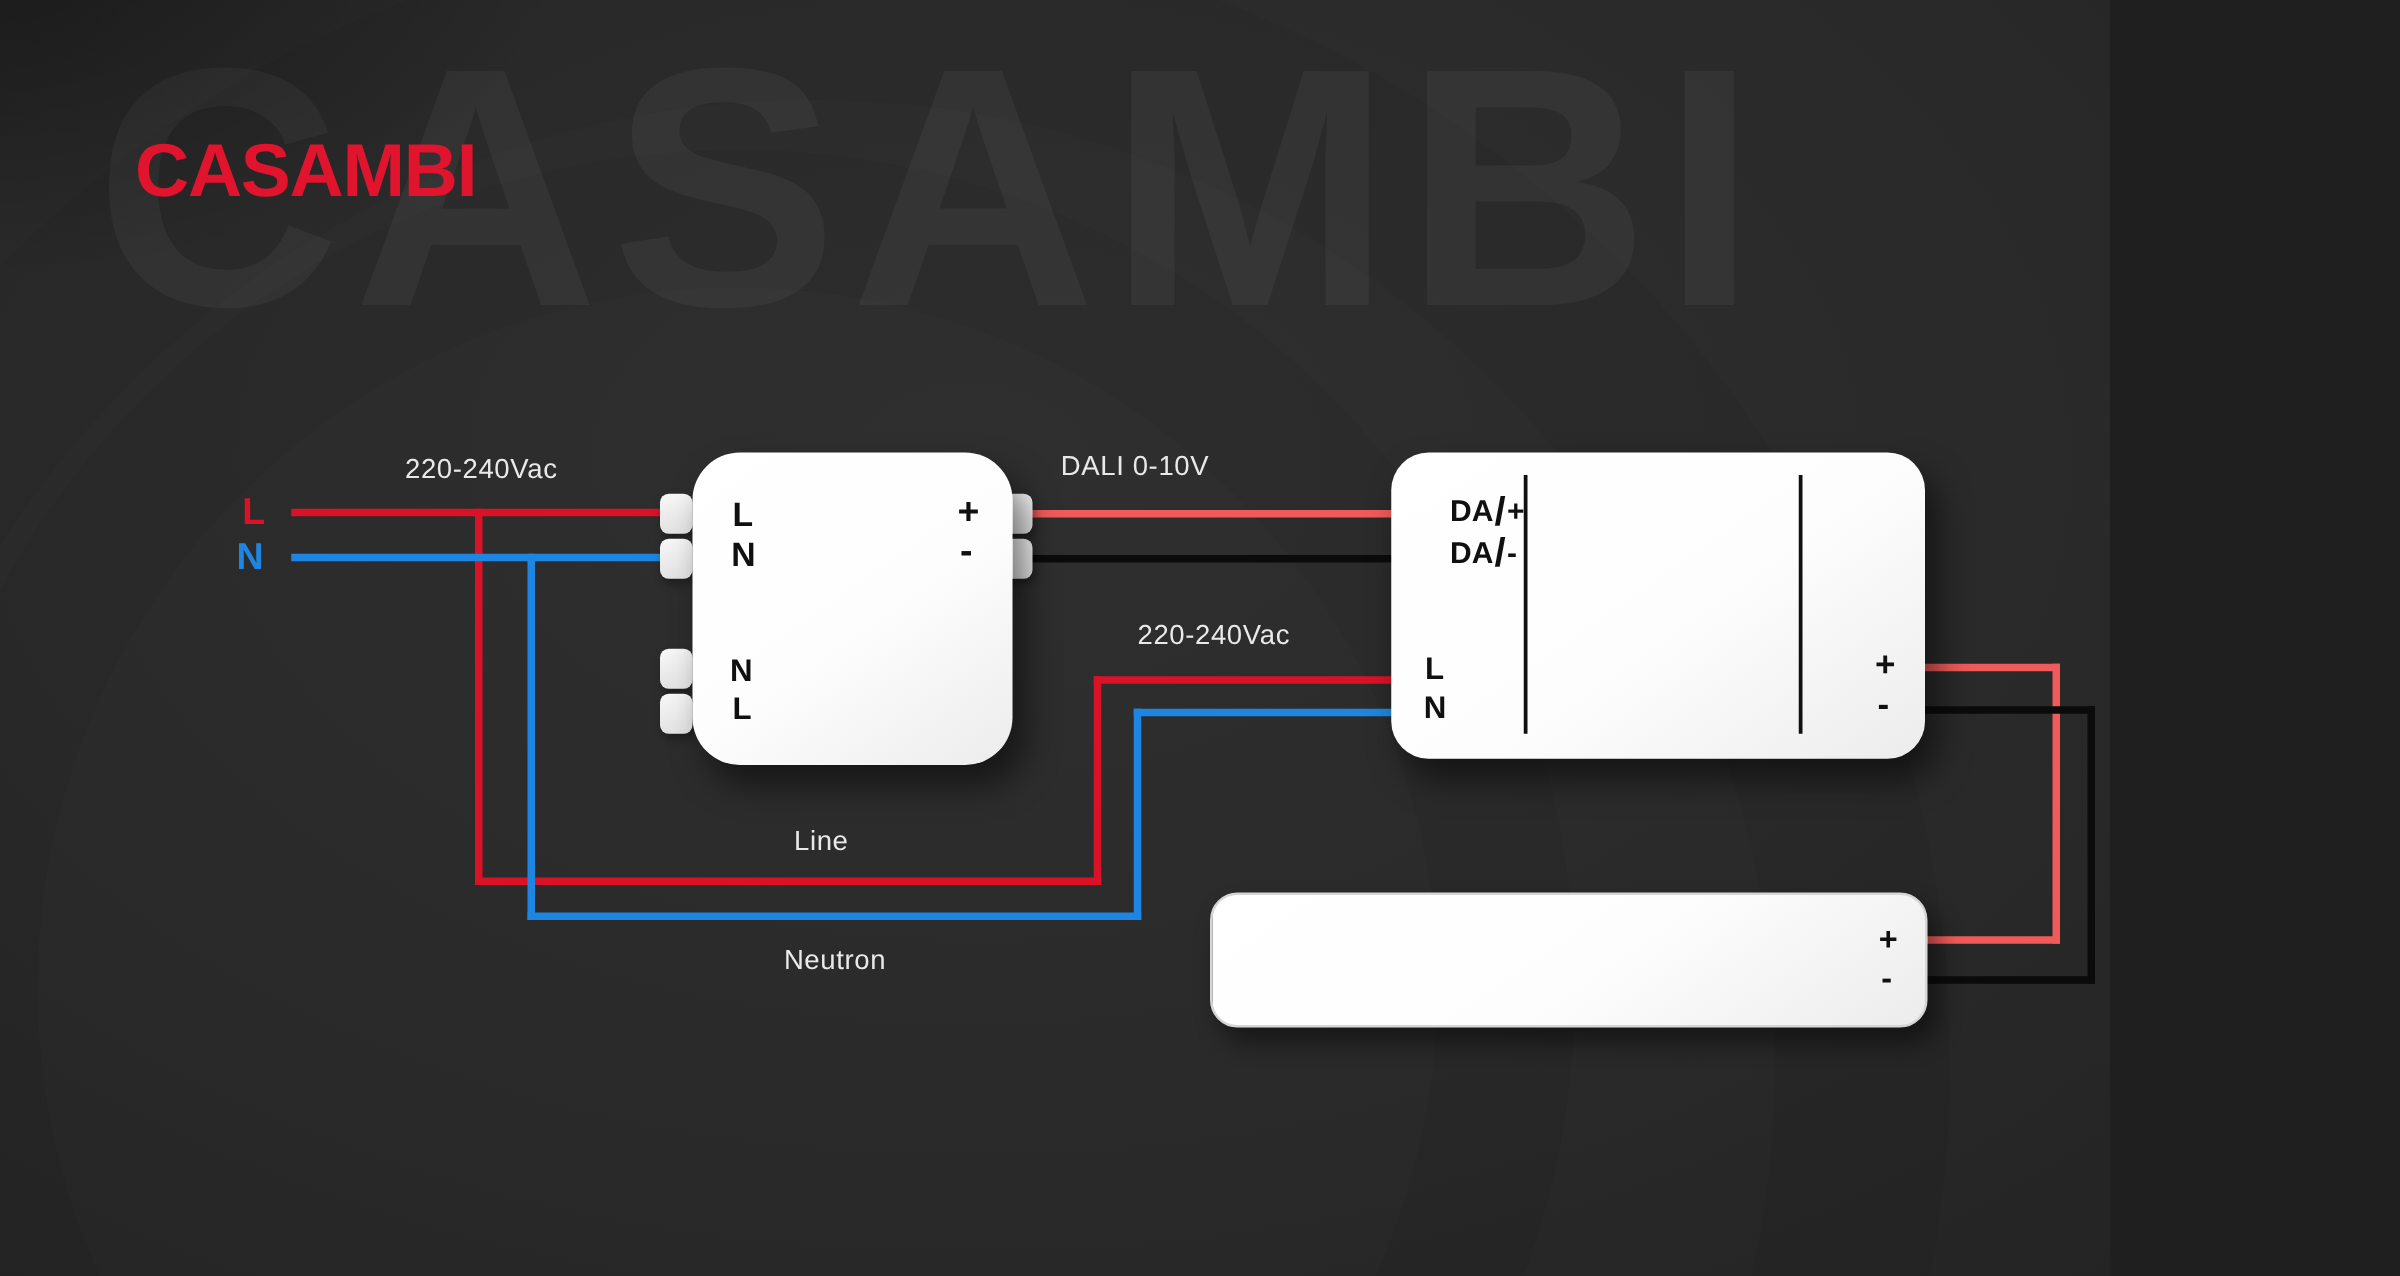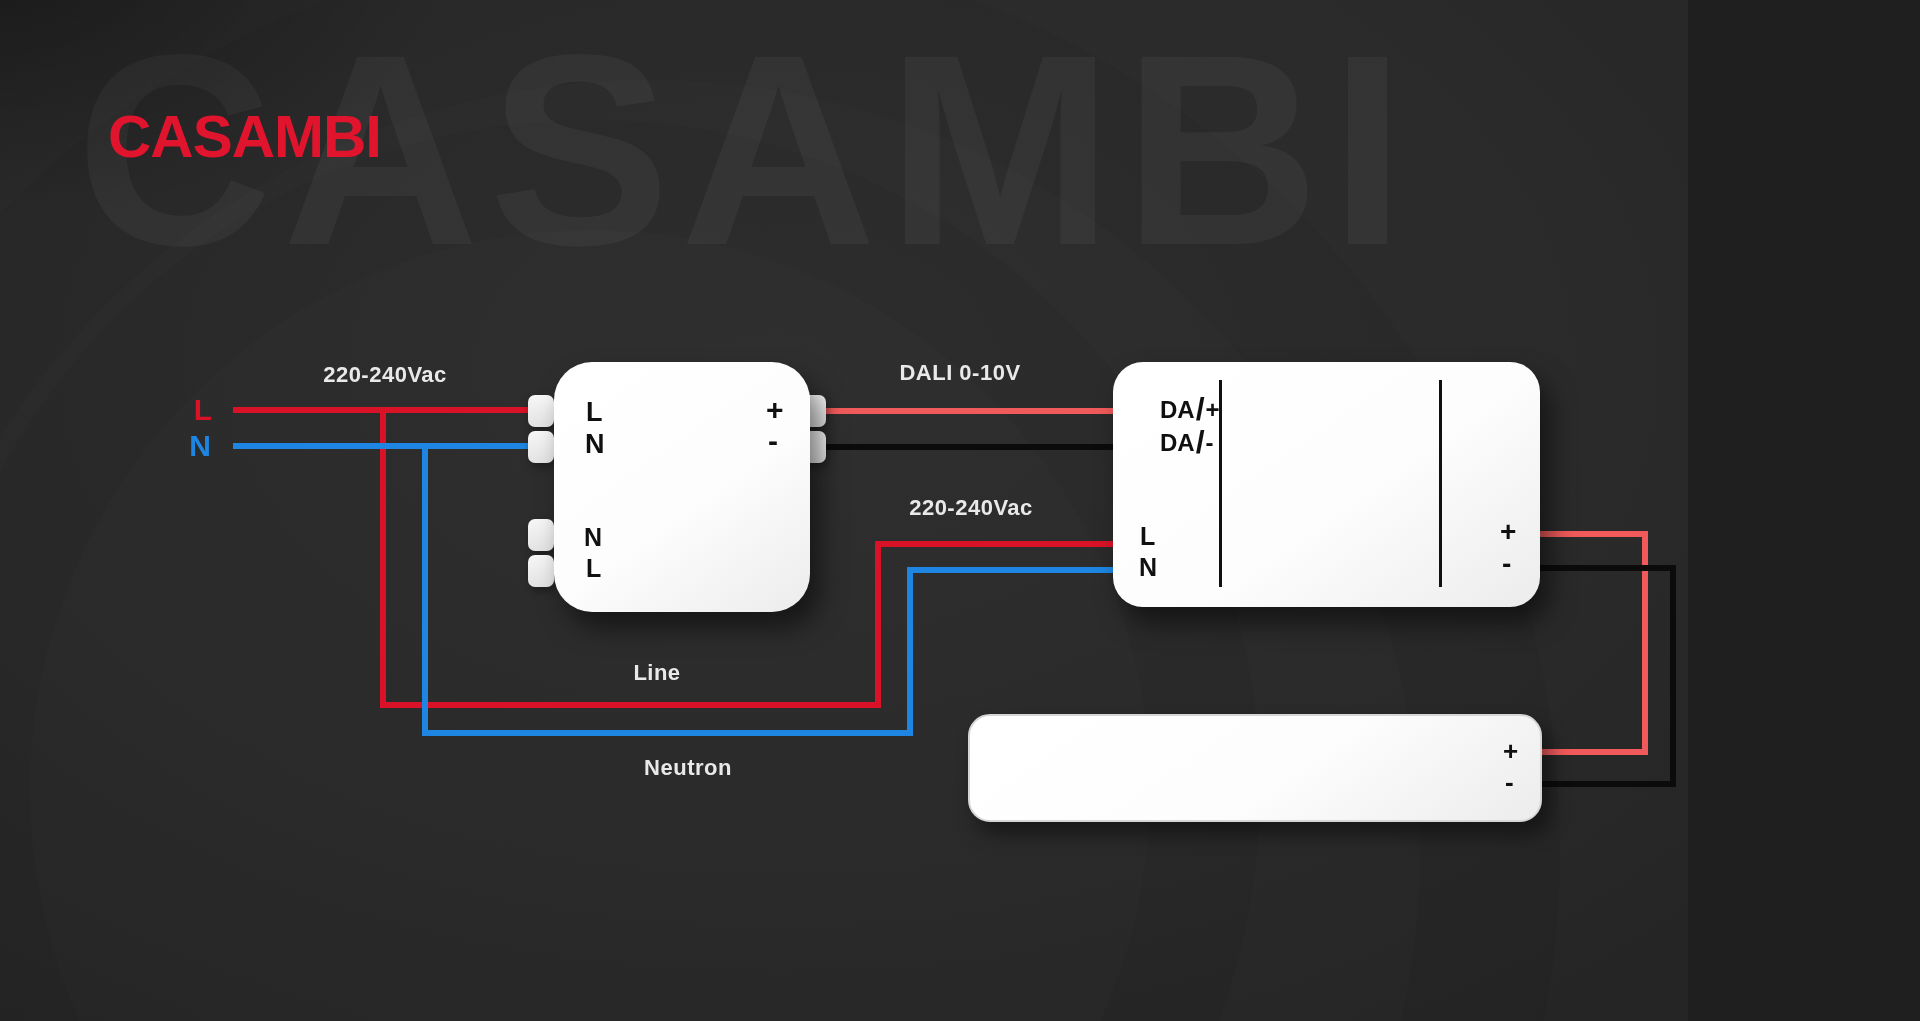--- a/index.html
+++ b/index.html
@@ -56,21 +56,21 @@
   .t { position:absolute; z-index:4; transform:translateY(-50%); color:#101010;
        font-weight:700; line-height:1; white-space:nowrap; }
   .term { font-size:27px; }
   .sign { font-size:30px; }
   .da { font-size:24px; display:flex; align-items:center;margin-left:24px; }
   .da .slash { font-size:32px; font-weight:600; margin:0 1px; transform:translateY(-1px); }
 
   .title { position:absolute; z-index:4; color:#0d0d0d; font-weight:800;
            text-align:center; line-height:1.12; font-size:40px; transform:translate(-50%,-50%); }
 
-  .wlabel { position:absolute; z-index:4; color:#e9e9e9; font-size:22px; font-weight:700;
+  .wlabel { position:absolute; z-index:4; color:#e9e9e9; font-size:22px; font-weight:400;
             letter-spacing:.5px; transform:translate(-50%,-50%); white-space:nowrap; }
 
   .supply { position:absolute; z-index:4; font-size:30px; font-weight:800;
             transform:translate(-50%,-50%); }
 </style>
 </head>
 <body>
 
 <div class="canvas">
 
@@ -138,18 +138,18 @@
   <span class="t sign" style="left:1502px; top:564px; font-size:28px;">-</span>
 
   <div class="box module"></div>
   <span class="t sign" style="left:1503px; top:751px; font-size:26px;">+</span>
   <span class="t sign" style="left:1505px; top:782px; font-size:26px;">-</span>
 
   <span class="supply" style="left: 203px; top: 410px; color: rgb(218, 18, 40);">L</span>
   <span class="supply" style="left: 200px; top: 446px; color: rgb(30, 134, 226);">N</span>
 
   <span class="wlabel" style="left:385px; top:375px;">220-240Vac</span>
-  <span class="wlabel" style="left:960px; top:373px;">DALI 0-10V</span>
+  <span class="wlabel" style="left:908px; top:373px;">DALI 0-10V</span>
   <span class="wlabel" style="left:971px; top:508px;">220-240Vac</span>
   <span class="wlabel" style="left:657px; top:673px;">Line</span>
-  <span class="wlabel" style="left:688px; top:768px;">Neutron</span>
+  <span class="wlabel" style="left:668px; top:768px;">Neutron</span>
 
 </div>
 
 </body></html>

